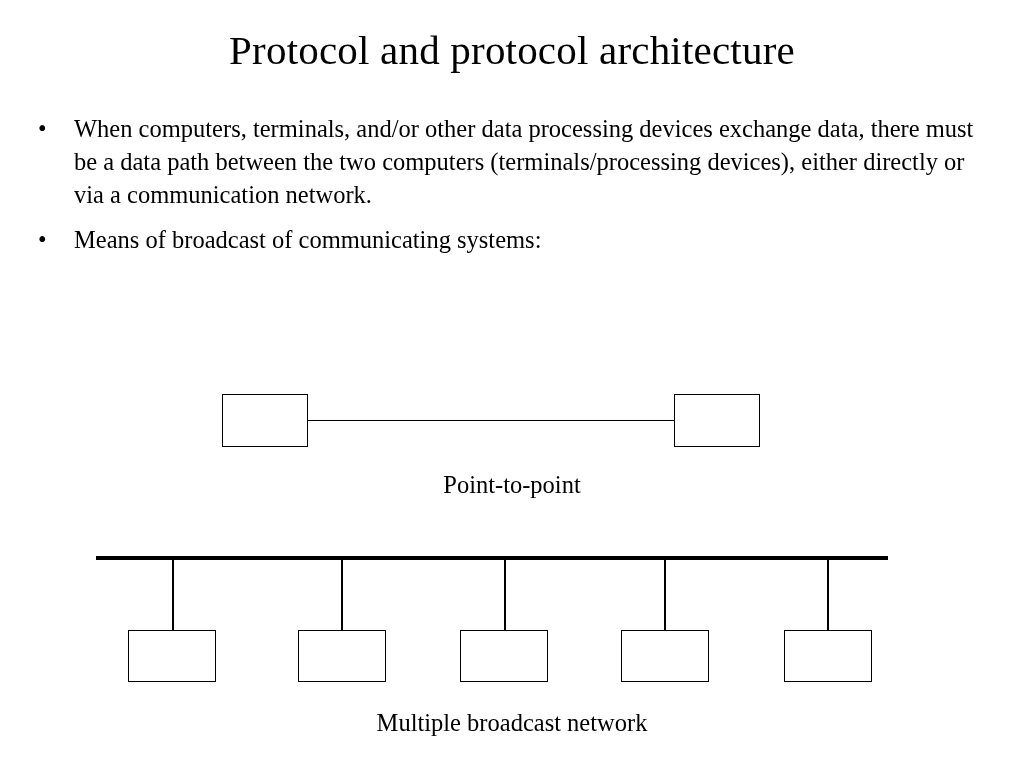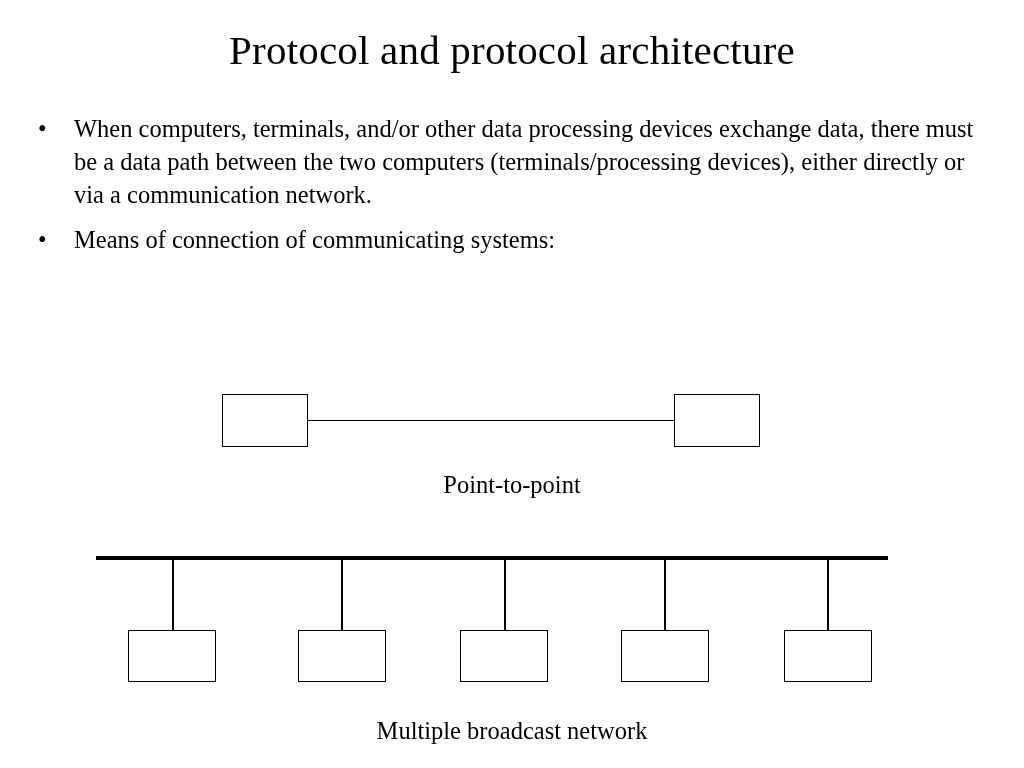--- a/index.html
+++ b/index.html
@@ -74,37 +74,37 @@
     background: #000000;
   }
   .caption {
     position: absolute;
     width: 1024px;
     left: 0;
     text-align: center;
     font-size: 24.5px;
   }
   .p2p-caption { top: 110px; }
-  .bus-caption { top: 348px; margin-top: 8px; }
+  .bus-caption { top: 348px; }
 </style>
 </head>
 <body>
 
 <div class="slide">
 
   <div class="slide-title">Protocol and protocol architecture</div>
 
   <div class="bullets">
     <div class="bullet">
       <span class="dot">•</span>
       <span>When computers, terminals, and/or other data processing devices exchange data, there must be a data path between the two computers (terminals/processing devices), either directly or via a communication network.</span>
     </div>
     <div class="bullet">
       <span class="dot">•</span>
-      <span>Means of connection of communicating systems:</span>
+      <span>Means of broadcast of communicating systems:</span>
     </div>
   </div>
 
   <div class="diagram">
 
     <div class="box" style="left:222px; top:33px; width:86px; height:53px;"></div>
     <div class="hline" style="left:308px; top:59px; width:366px; height:1px;"></div>
     <div class="box" style="left:674px; top:33px; width:86px; height:53px;"></div>
     <div class="caption p2p-caption">Point-to-point</div>
 

